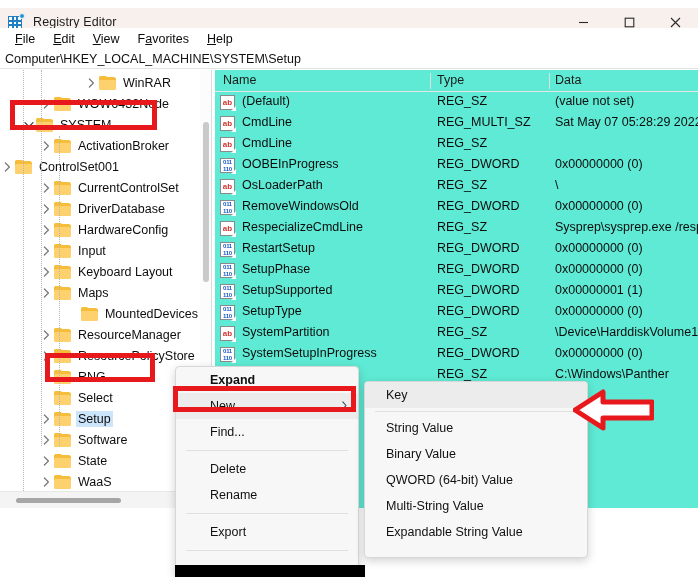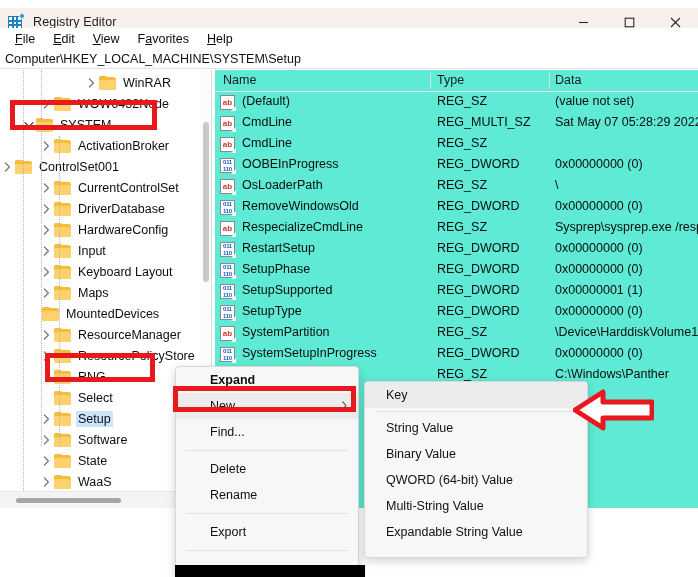--- a/index.html
+++ b/index.html
@@ -484,21 +484,21 @@
               <path d="M1.4 1 L5.4 5 L1.4 9" stroke="#767676" stroke-width="1.2" fill="none" stroke-linecap="round" stroke-linejoin="round"></path>
             </svg>
           </div>
           <div class="folder">
             <div class="tab"></div>
             <div class="back"></div>
             <div class="front"></div>
           </div>
           <div class="tlabel">Maps</div>
         </div>
-        <div class="tnode" style="padding-left: 27px;">
+        <div class="tnode" style="padding-left: 39px; justify-content: flex-end;">
           <div class="chev empty"></div>
           <div class="folder">
             <div class="tab"></div>
             <div class="back"></div>
             <div class="front"></div>
           </div>
           <div class="tlabel">MountedDevices</div>
         </div>
         <div class="tnode" style="padding-left: 39px;">
           <div class="chev">

